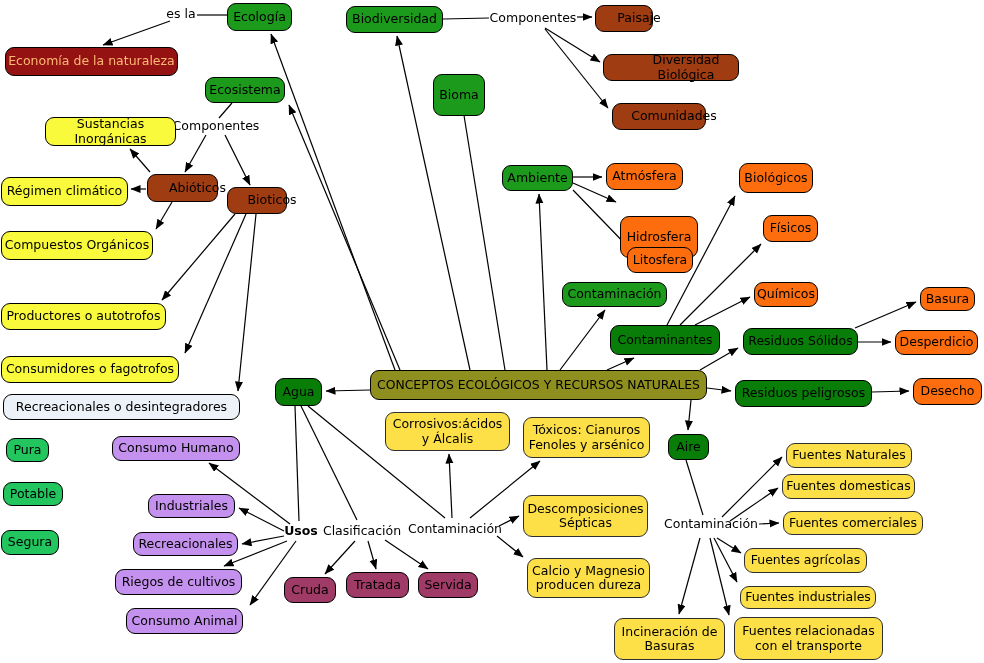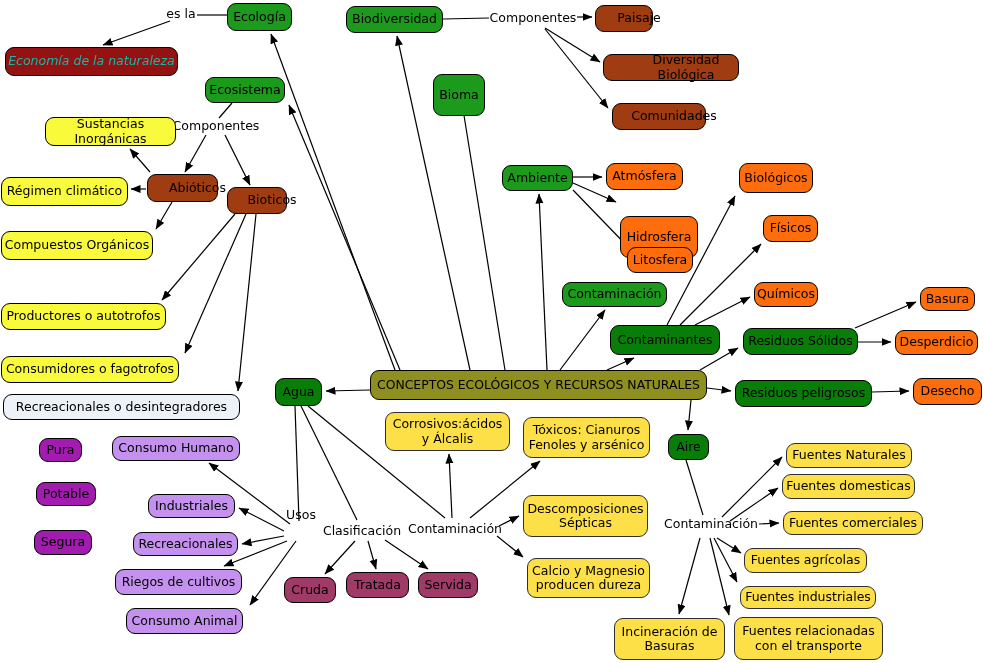--- a/index.html
+++ b/index.html
@@ -6,24 +6,24 @@
   #canvas{position:relative;width:984px;height:663px;background:#ffffff;overflow:hidden;
           font-family:"DejaVu Sans","Liberation Sans",sans-serif;}
   #edge-layer{position:absolute;left:0;top:0;width:984px;height:663px;}
   .node{position:absolute;display:flex;align-items:center;justify-content:center;
         text-align:center;font-size:12.5px;color:#000;border:1.4px solid #000;
         border-radius:9px;box-sizing:border-box;white-space:pre-line;line-height:1.15;
         padding:1px 2px;}
   .green{background:#1c9a1c;}
   .dgreen{background:#087e08;}
   .brown{background:#a03c12;padding-left:32px;}
-  .darkred{background:#941212;color:#14b8a6;font-style:italic;}
+  .darkred{background:#941212;color:#fdba74;}
   .yellow{background:#fafa3c;}
   .whiteblue{background:#edf2f8;}
-  .cyan{background:#a21caf;margin-left:33px;}
+  .cyan{background:#22c55e;}
   .purple{background:#c591ee;}
   .rose{background:#a03a66;}
   .orange{background:#fd6c0d;}
   .olive{background:#8f8f20;font-size:12.4px;white-space:nowrap;}
   .gray{background:#fde047;border-color:#2f2f2f;}
   .plain{background:transparent;border:none;white-space:nowrap;border-radius:0;}
   line{stroke:#000;stroke-width:1.2;}
 </style>
 </head>
 <body>
@@ -133,21 +133,21 @@
       <div class="node orange" style="left: 913px; top: 378px; width: 69px; height: 27px;">Desecho</div>
       <div class="node dgreen" style="left: 275px; top: 378px; width: 47px; height: 28px;">Agua</div>
       <div class="node cyan" style="left: 6px; top: 438px; width: 43px; height: 24px;">Pura</div>
       <div class="node purple" style="left: 112px; top: 436px; width: 128px; height: 25px;">Consumo Humano</div>
       <div class="node cyan" style="left: 3px; top: 482px; width: 60px; height: 24px;">Potable</div>
       <div class="node cyan" style="left: 1px; top: 530px; width: 58px; height: 25px;">Segura</div>
       <div class="node purple" style="left: 148px; top: 494px; width: 87px; height: 24px;">Industriales</div>
       <div class="node purple" style="left: 133px; top: 532px; width: 105px; height: 24px;">Recreacionales</div>
       <div class="node purple" style="left: 115px; top: 569px; width: 127px; height: 26px;">Riegos de cultivos</div>
       <div class="node purple" style="left: 126px; top: 608px; width: 117px; height: 26px;">Consumo Animal</div>
-      <div class="node plain" style="left: 283px; top: 507px; width: 36px; height: 16px;">Usos</div>
+      <div class="node plain" style="left: 283px; top: 523px; width: 36px; height: 16px; font-weight: bold;">Usos</div>
       <div class="node plain" style="left: 323px; top: 523px; width: 78px; height: 16px;">Clasificación</div>
       <div class="node plain" style="left: 408px; top: 521px; width: 94px; height: 16px;">Contaminación</div>
       <div class="node rose" style="left: 284px; top: 577px; width: 52px; height: 26px;">Cruda</div>
       <div class="node rose" style="left: 346px; top: 572px; width: 63px; height: 26px;">Tratada</div>
       <div class="node rose" style="left: 418px; top: 572px; width: 60px; height: 26px;">Servida</div>
       <div class="node gray" style="left: 385px; top: 412px; width: 125px; height: 39px;">Corrosivos:ácidos
 y Álcalis</div>
       <div class="node gray" style="left: 523px; top: 417px; width: 127px; height: 41px;">Tóxicos: Cianuros
 Fenoles y arsénico</div>
       <div class="node gray" style="left: 523px; top: 495px; width: 125px; height: 42px;">Descomposiciones

